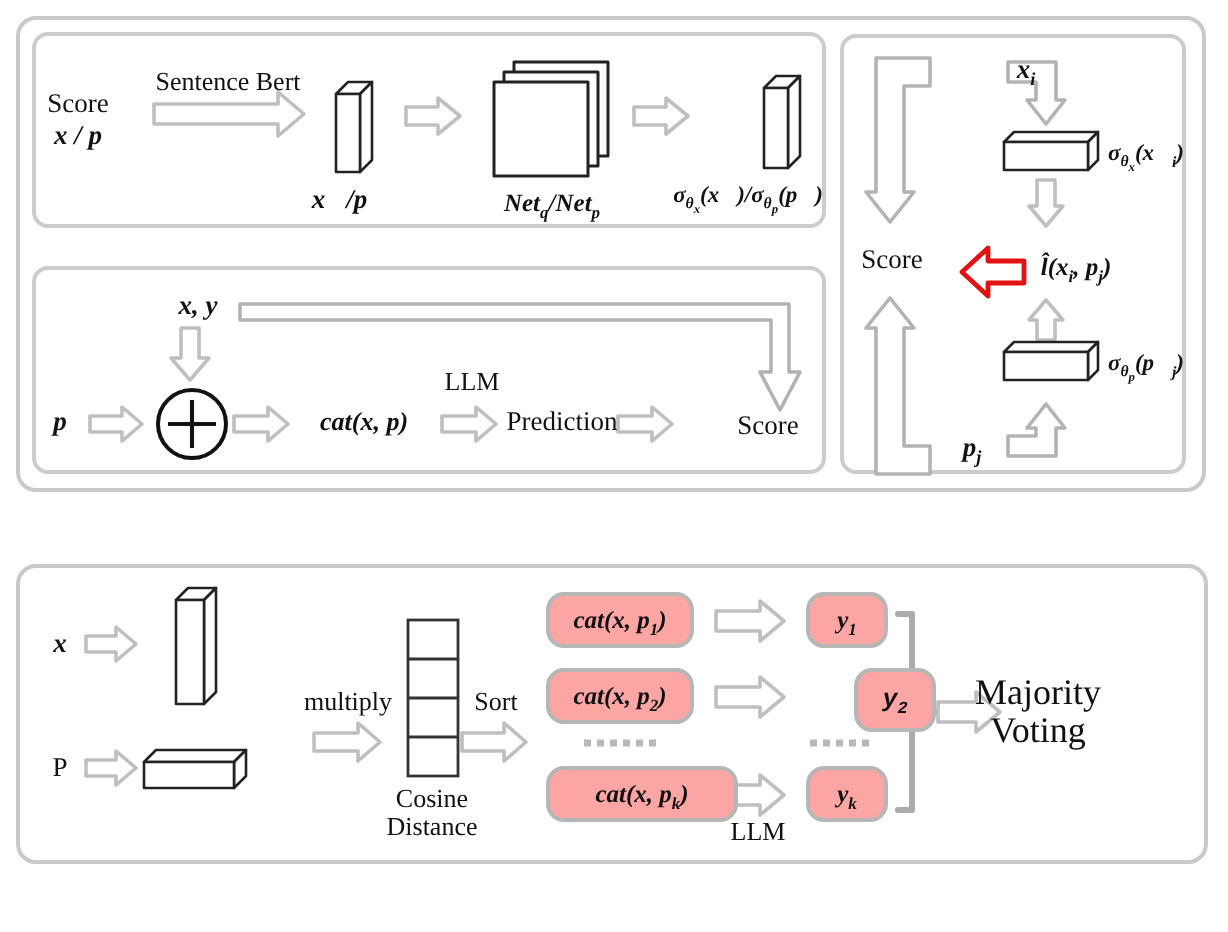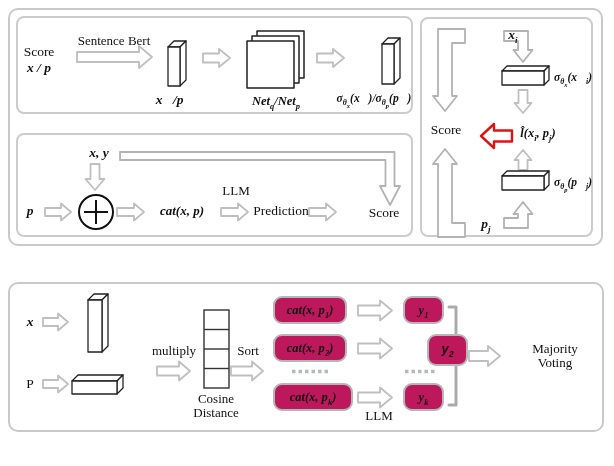--- a/index.html
+++ b/index.html
@@ -8,21 +8,21 @@
   .panel{position:absolute;border:2px solid #c9c9c9;border-radius:10px;background:transparent;box-sizing:border-box;}
   .inner{border-radius:8px;border-color:#cccccc;}
   svg.layer{position:absolute;left:0;top:0;z-index:5;}
   .lbl{position:absolute;transform:translate(-50%,-50%);white-space:nowrap;z-index:8;
        font-size:13.5px;line-height:1.05;text-align:center;}
   .m{font-style:italic;font-weight:600;}
   .lbl sub{font-size:68%;line-height:0;}
   .lbl sub sub{font-size:82%;line-height:0;}
   .small{font-size:11.5px;}
   .mid{font-size:12.5px;}
-  .rbox{position:absolute;border:2px solid #b6b6b6;border-radius:9px;background:#be185d;box-sizing:border-box;
+  .rbox{position:absolute;border:2px solid #b6b6b6;border-radius:9px;background:#fca5a5;box-sizing:border-box;
         display:flex;align-items:center;justify-content:center;z-index:6;
         font-style:italic;font-weight:600;font-size:12.5px;}
   .rbox sub{font-size:68%;line-height:0;}
   .caption{position:absolute;font-weight:bold;font-size:14px;text-align:center;z-index:8;}
 </style>
 </head>
 <body>
 
 <div class="stage">
 
@@ -143,29 +143,29 @@
   <div class="lbl m small" style="left:573px;top:183px;"><span>σ</span><sub><span>θ</span><sub>p</sub></sub><span>(</span><span>p⃗</span><sub>j</sub><span>)</span></div>
   <div class="lbl m" style="left:486px;top:224px;"><span>p</span><sub>j</sub></div>
 
 
   <div class="lbl m" style="left:30px;top:322px;">x</div>
   <div class="lbl" style="left:30px;top:384px;">P</div>
   <div class="lbl" style="left:174px;top:351px;font-size:13px;">multiply</div>
   <div class="lbl" style="left:248px;top:351px;font-size:13px;">Sort</div>
   <div class="lbl" style="left:216px;top:406px;font-size:13px;"><span>Cosine</span><br><span>Distance</span></div>
   <div class="lbl" style="left:379px;top:416px;font-size:13px;">LLM</div>
-  <div class="lbl" style="left:555px;top:356px;font-size:13px;"><span>Majority</span><br><span>Voting</span></div>
+  <div class="lbl" style="left:519px;top:356px;font-size:18px;"><span>Majority</span><br><span>Voting</span></div>
 
   <div class="rbox" style="left:273px;top:296px;width:74px;height:28px;">
       <span><span>cat(x, p</span><sub>1</sub><span>)</span></span>
     </div>
   <div class="rbox" style="left:273px;top:334px;width:74px;height:28px;">
       <span><span>cat(x, p</span><sub>2</sub><span>)</span></span>
     </div>
-  <div class="rbox" style="left:273px;top:383px;width:80px;height:28px;">
+  <div class="rbox" style="left:273px;top:383px;width:96px;height:28px;">
       <span><span>cat(x, p</span><sub>k</sub><span>)</span></span>
     </div>
 
   <div class="rbox" style="left:403px;top:296px;width:41px;height:28px;">
       <span><span>y</span><sub>1</sub></span>
     </div>
   <div class="rbox" style="left:427px;top:334px;width:41px;height:32px;font-family:Liberation Mono, monospace;">
       <span><span>y</span><sub>2</sub></span>
     </div>
   <div class="rbox" style="left:403px;top:383px;width:41px;height:28px;">

